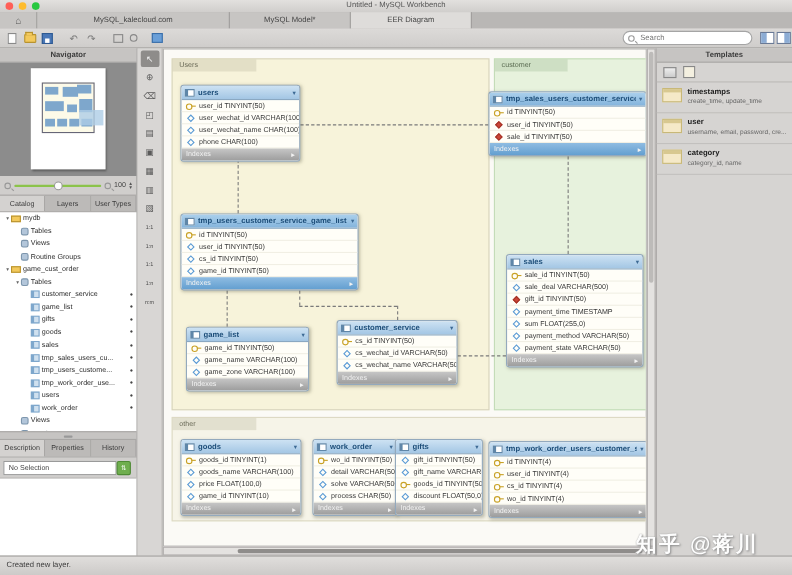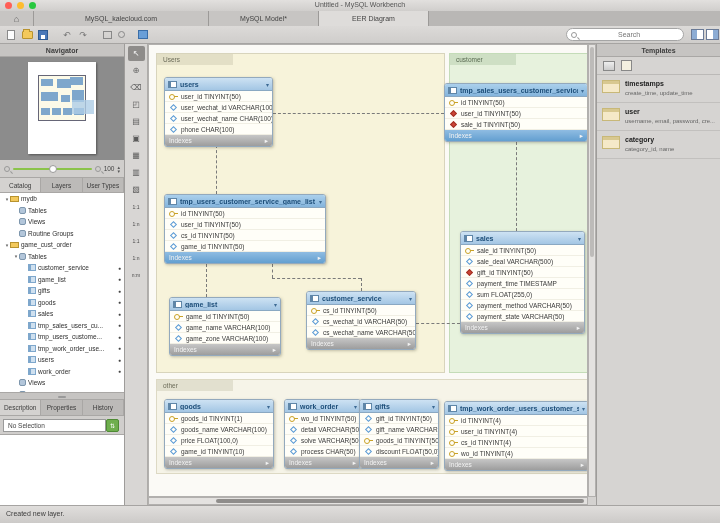--- a/index.html
+++ b/index.html
@@ -32,21 +32,21 @@
   .ic-doc{width:8px;height:10px;background:#fdfdfd;border:1px solid #8a8a8a;}
   .ic-folder{width:11px;height:8px;background:#f3c95c;border:1px solid #b8932f;border-radius:1px;position:relative;}
   .ic-folder::before{content:"";position:absolute;left:0;top:-3px;width:5px;height:2px;background:#f3c95c;border:1px solid #b8932f;border-bottom:none;}
   .ic-save{width:10px;height:10px;background:#4a78b8;border:1px solid #2f5a92;position:relative;}
   .ic-save::after{content:"";position:absolute;left:2px;top:4px;width:4px;height:4px;background:#fff;}
   .tglyph{font-size:9px;color:#777;}
   .ic-fit{width:9px;height:8px;border:1px solid #888;}
   .ic-circle{width:7px;height:7px;border:1px solid #888;border-radius:50%;}
   .ic-gridblue{width:10px;height:9px;background:#6a9fd8;border:1px solid #3b6ea8;}
   .searchbox{position:absolute;left:566px;top:2px;width:118px;height:13px;background:#fff;border:1px solid #a5a5a5;
-             border-radius:7px;display:flex;align-items:center;padding:0 4px;gap:36px;}
+             border-radius:7px;display:flex;align-items:center;padding:0 4px;}
   .ic-mag{width:6px;height:6px;border:1px solid #999;border-radius:50%;position:relative;flex:0 0 auto;}
   .ic-mag::after{content:"";position:absolute;left:5px;top:5px;width:3px;height:1px;background:#999;transform:rotate(45deg);}
   .searchbox input{border:none;outline:none;background:transparent;font-size:7px;width:90px;margin-left:3px;
                    font-family:"Liberation Sans",sans-serif;color:#444;}
   .ptoggle{position:absolute;top:3px;width:13px;height:11px;border:1px solid #6a7a96;background:#fff;}
   .ptoggle.left::before{content:"";position:absolute;left:0;top:0;bottom:0;width:5px;background:#8cacd4;}
   .ptoggle.right::before{content:"";position:absolute;right:0;top:0;bottom:0;width:5px;background:#8cacd4;}
 
   
   .sidebar{position:absolute;left:0;top:44px;width:125px;height:461px;background:#d0cecc;border-right:1px solid #9e9c9a;}
@@ -704,13 +704,14 @@
             <div class="tpl-name">category</div>
             <div class="tpl-fields">category_id, name</div>
           </div>
         </div>
       </div>
   </div>
 
   <div class="statusbar">
     <span>Created new layer.</span>
   </div>
+  <div class="watermark">知乎 @蒋川</div>
 </div>
 
 </body></html>

